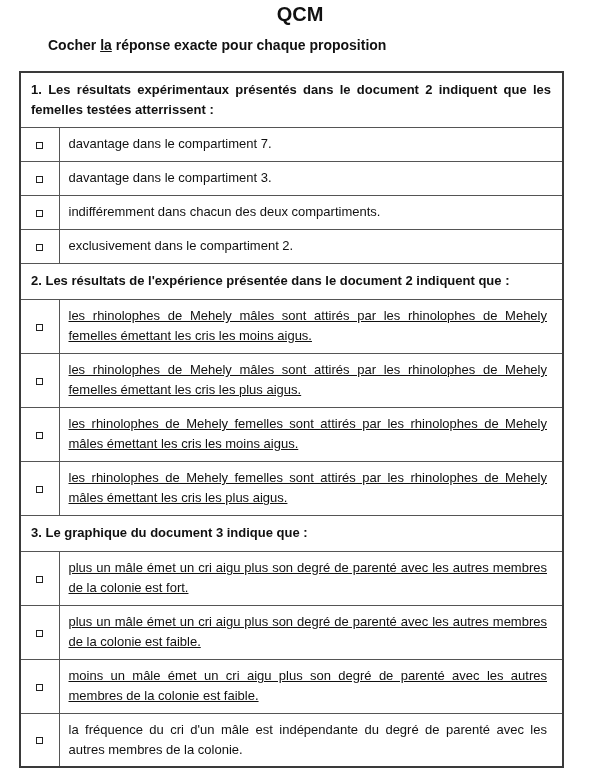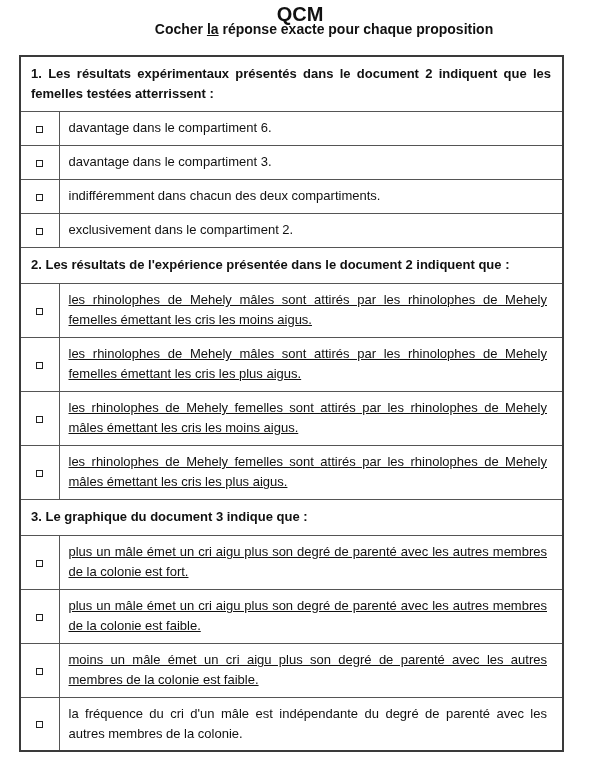--- a/index.html
+++ b/index.html
@@ -11,21 +11,21 @@
     overflow: hidden;
   }
   .doc-title {
     margin-top: 7px;
     text-align: center;
     font-size: 20px;
     font-weight: bold;
     line-height: 15px;
   }
   .doc-subtitle {
-    text-align: center;
+    margin-top: 16px;
     font-size: 14px;
     font-weight: bold;
     line-height: 15px;
     padding-left: 48px;
   }
   .doc-subtitle .u { text-decoration: underline; }
   table.qcm {
     margin: 18px 0 0 19px;
     width: 543px;
     border-collapse: collapse;
@@ -78,21 +78,21 @@
         <col class="c-check">
         <col class="c-text">
       </colgroup>
 
     <tbody>
         <tr class="q-header h-2line">
       <td colspan="2">1. Les résultats expérimentaux présentés dans le document 2 indiquent que les femelles testées atterrissent :</td>
     </tr>
     <tr class="o-1line">
       <td class="cb-cell"><span class="checkbox"></span></td>
-      <td class="opt-text">davantage dans le compartiment 6.</td>
+      <td class="opt-text">davantage dans le compartiment 7.</td>
     </tr>
     <tr class="o-1line">
       <td class="cb-cell"><span class="checkbox"></span></td>
       <td class="opt-text">davantage dans le compartiment 3.</td>
     </tr>
     <tr class="o-1line">
       <td class="cb-cell"><span class="checkbox"></span></td>
       <td class="opt-text">indifféremment dans chacun des deux compartiments.</td>
     </tr>
     <tr class="o-1line">

